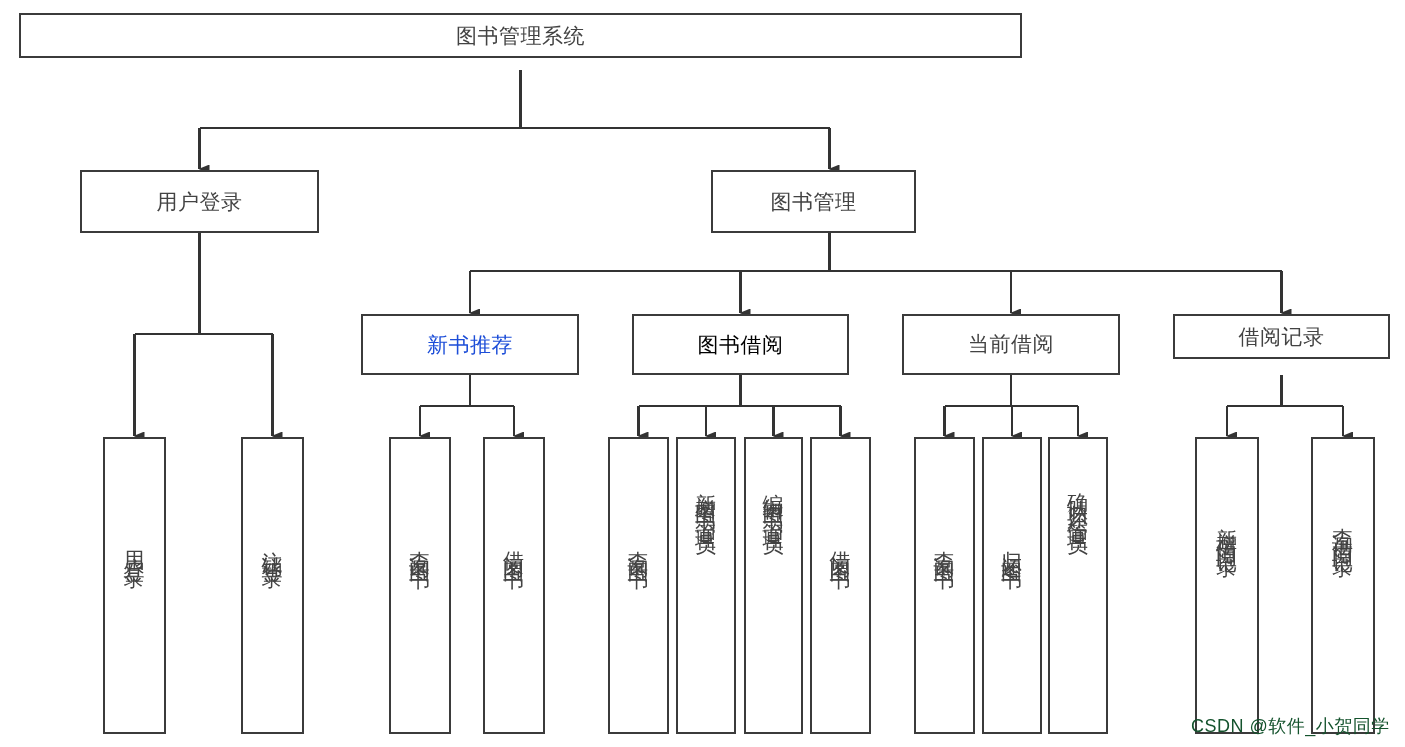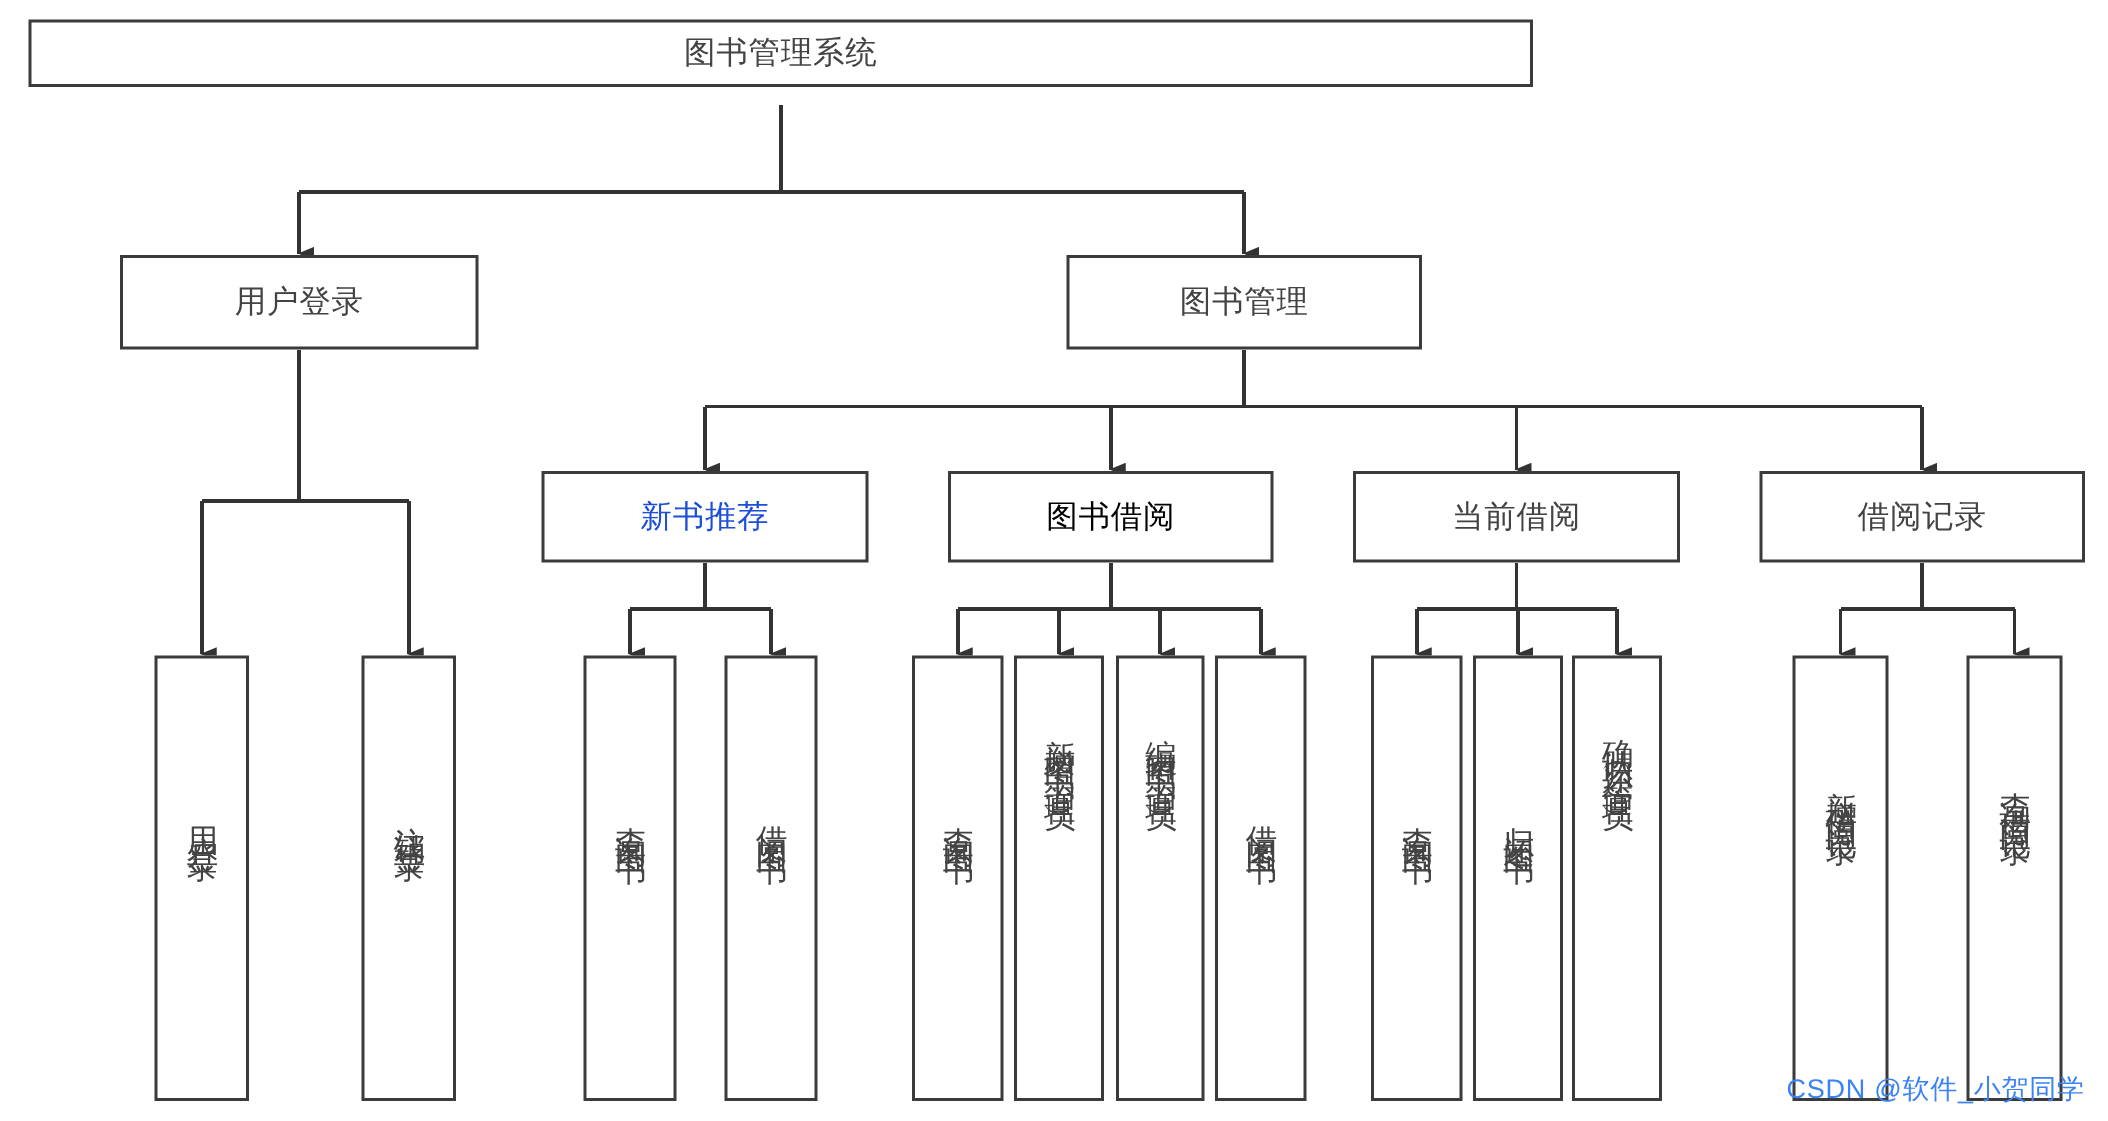--- a/index.html
+++ b/index.html
@@ -96,33 +96,33 @@
         <line x1="1343" y1="406" x2="1343" y2="436" stroke="#333333" stroke-width="2.5" shape-rendering="crispEdges" marker-end="url(#arrowhead)"></line>
       </g>
   </svg>
   <div id="node-layer">
       <div class="node" style="left: 19px; top: 13px; width: 1003px; height: 45px; border-color: rgb(59, 59, 59); background: rgb(255, 255, 255);">
         <span class="label" style="color: rgb(67, 67, 67);">图书管理系统</span>
       </div>
       <div class="node" style="left: 80px; top: 170px; width: 239px; height: 63px; border-color: rgb(59, 59, 59); background: rgb(255, 255, 255);">
         <span class="label" style="color: rgb(67, 67, 67);">用户登录</span>
       </div>
-      <div class="node" style="left: 711px; top: 170px; width: 237px; height: 63px; border-color: rgb(59, 59, 59); background: rgb(255, 255, 255);">
+      <div class="node" style="left: 711px; top: 170px; width: 205px; height: 63px; border-color: rgb(59, 59, 59); background: rgb(255, 255, 255);">
         <span class="label" style="color: rgb(67, 67, 67);">图书管理</span>
       </div>
       <div class="node" style="left: 361px; top: 314px; width: 218px; height: 61px; border-color: rgb(59, 59, 59); background: rgb(255, 255, 255);">
         <span class="label" style="color: #1d4ed8;">新书推荐</span>
       </div>
       <div class="node" style="left: 632px; top: 314px; width: 217px; height: 61px; border-color: rgb(59, 59, 59); background: rgb(255, 255, 255);">
         <span class="label" style="color: #000000;">图书借阅</span>
       </div>
       <div class="node" style="left: 902px; top: 314px; width: 218px; height: 61px; border-color: rgb(59, 59, 59); background: rgb(255, 255, 255); font-family: Liberation Serif, serif;">
         <span class="label" style="color: rgb(67, 67, 67);">当前借阅</span>
       </div>
-      <div class="node" style="left: 1173px; top: 314px; width: 217px; height: 61px; border-color: rgb(59, 59, 59); background: rgb(255, 255, 255);">
+      <div class="node" style="left: 1173px; top: 314px; width: 217px; height: 45px; border-color: rgb(59, 59, 59); background: rgb(255, 255, 255);">
         <span class="label" style="color: rgb(67, 67, 67);">借阅记录</span>
       </div>
       <div class="node vertical" style="left: 103px; top: 437px; width: 63px; height: 297px; border-color: rgb(59, 59, 59); background: rgb(255, 255, 255); padding-top: 94.5px;">
         <span class="label" style="color: rgb(67, 67, 67); font-size: 21px; letter-spacing: 6px;">用户登录</span>
       </div>
       <div class="node vertical" style="left: 241px; top: 437px; width: 63px; height: 297px; border-color: rgb(59, 59, 59); background: rgb(255, 255, 255); padding-top: 94.5px;">
         <span class="label" style="color: rgb(67, 67, 67); font-size: 21px; letter-spacing: 6px;">注销登录</span>
       </div>
       <div class="node vertical" style="left: 389px; top: 437px; width: 62px; height: 297px; border-color: rgb(59, 59, 59); background: rgb(255, 255, 255); padding-top: 94.5px;">
         <span class="label" style="color: rgb(67, 67, 67); font-size: 21px; letter-spacing: 6px;">查询图书</span>
@@ -151,14 +151,14 @@
       <div class="node vertical" style="left: 1048px; top: 437px; width: 60px; height: 297px; border-color: rgb(59, 59, 59); background: rgb(255, 255, 255); padding-top: 37px;">
         <span class="label" style="color: rgb(67, 67, 67); font-size: 21px; letter-spacing: 6px;">确认归还（管理员）</span>
       </div>
       <div class="node vertical" style="left: 1195px; top: 437px; width: 64px; height: 297px; border-color: rgb(59, 59, 59); background: rgb(255, 255, 255); padding-top: 71.5px;">
         <span class="label" style="color: rgb(67, 67, 67); font-size: 21px; letter-spacing: 6px;">新增借阅记录</span>
       </div>
       <div class="node vertical" style="left: 1311px; top: 437px; width: 64px; height: 297px; border-color: rgb(59, 59, 59); background: rgb(255, 255, 255); padding-top: 71.5px;">
         <span class="label" style="color: rgb(67, 67, 67); font-size: 21px; letter-spacing: 6px;">查询借阅记录</span>
       </div>
     </div>
-  <div class="watermark" style="left: 1191px; top: 714px; color: #3b82f6;">CSDN @软件_小贺同学</div>
+  <div class="watermark" style="left: 1191px; top: 714px; color: #14532d;">CSDN @软件_小贺同学</div>
 </div>
 
 </body></html>

